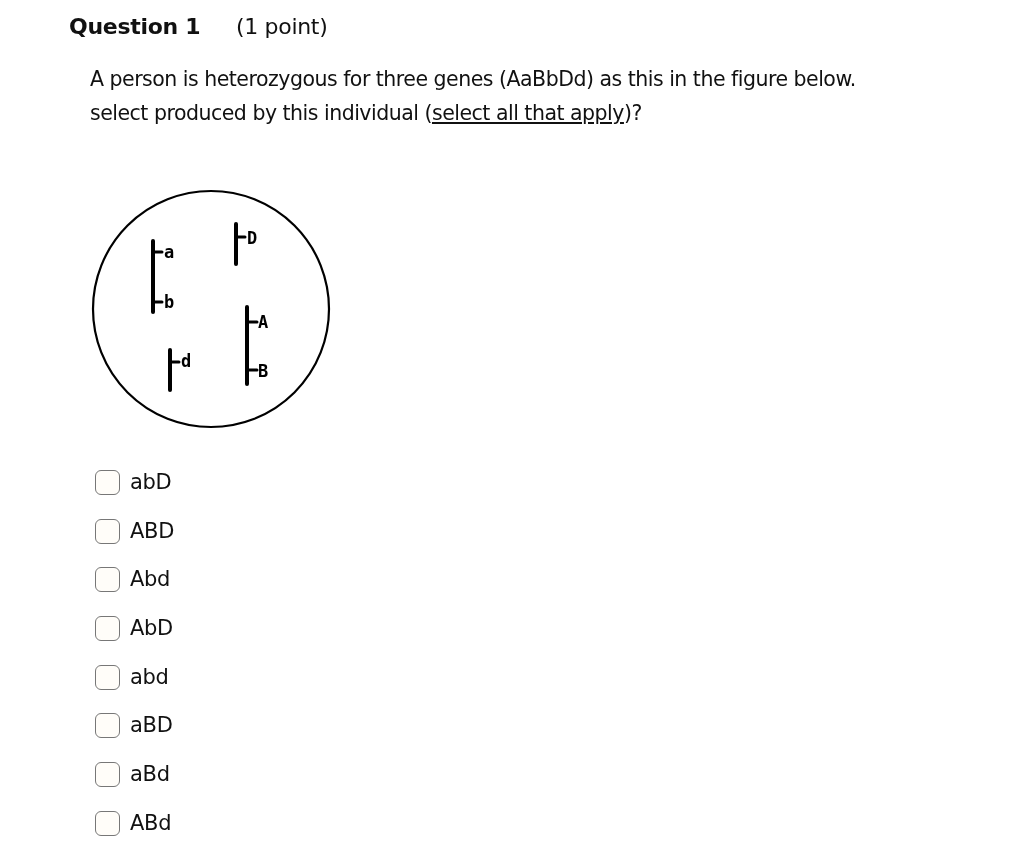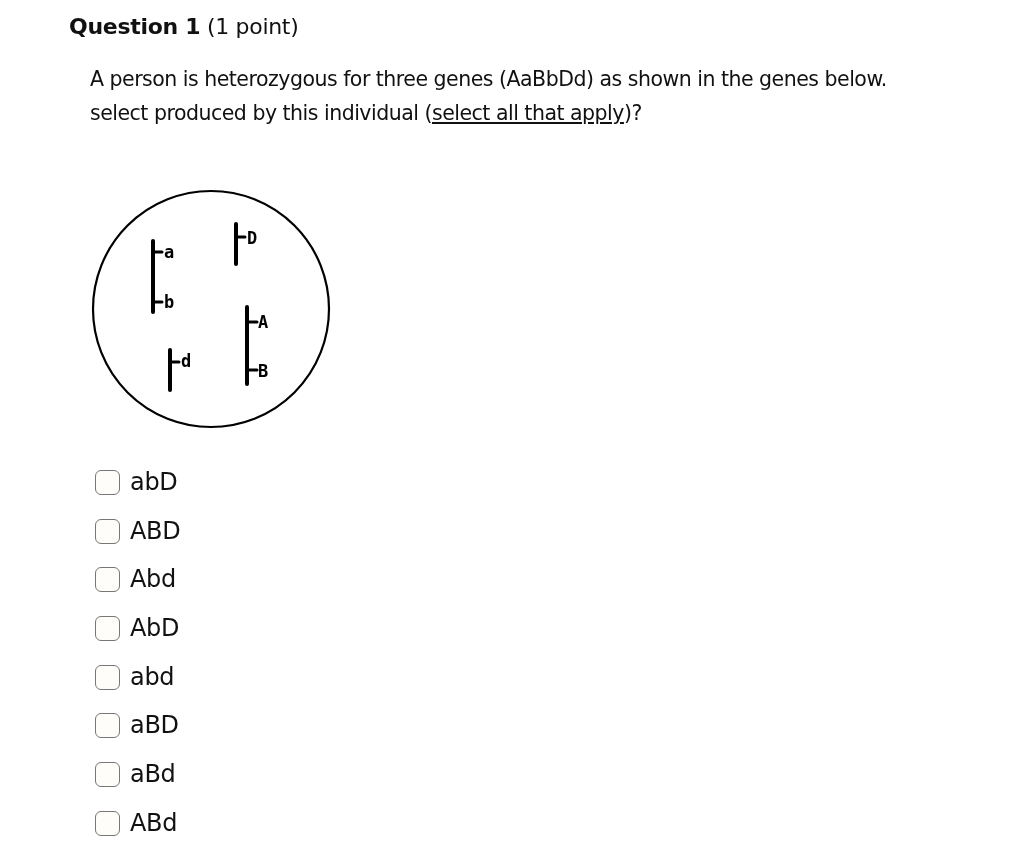--- a/index.html
+++ b/index.html
@@ -1,39 +1,39 @@
 <!DOCTYPE html>
 <html><head>
   <meta charset="utf-8">
   <style>
     html, body { margin:0; padding:0; background:#ffffff; }
     body { width:1024px; height:847px; position:relative; overflow:hidden;
            font-family:"DejaVu Sans", sans-serif; color:#111; }
     .qtitle { position:absolute; left:69px; top:14px; font-size:22px; letter-spacing:-0.3px; }
     .qtitle .num { font-weight:bold; }
-    .qtitle .pts { font-weight:normal; }
+    .qtitle .pts { font-weight:normal;margin-left:29px; }
     .prompt { position:absolute; left:90px; top:62px; width:900px; font-size:20.5px;
               line-height:34px; letter-spacing:-0.5px; }
     .prompt u { text-decoration:underline; }
     .figure { position:absolute; left:90px; top:182px; width:242px; height:258px; }
     .opt { position:absolute; left:95px; height:28px; display:flex; align-items:center; cursor:pointer; }
     .box { width:25px; height:25px; border:1.5px solid #777; border-radius:6px; background:#fffdf9;
            box-sizing:border-box; margin-right:10px; }
-    .lbl { font-size:24px; letter-spacing:-0.3px; }
+    .lbl { font-size:21px; letter-spacing:-0.3px; }
   </style>
 </head>
 <body>
 
 <div class="qtitle">
   <span class="num">Question 1</span>
   <span class="pts">(1 point)</span>
 </div>
 
 <div class="prompt">
-  <div>A person is heterozygous for three genes (AaBbDd) as shown in the genes below.</div>
+  <div>A person is heterozygous for three genes (AaBbDd) as this in the figure below.</div>
   <div><span>select produced by this individual (</span><u>select all that apply</u><span>)?</span></div>
 </div>
 
 <svg class="figure" viewBox="0 0 242 258" xmlns="http://www.w3.org/2000/svg">
   <ellipse cx="121" cy="127" rx="118" ry="118" fill="none" stroke="#000" stroke-width="2.2"></ellipse>
   <g stroke="#000" stroke-linecap="round" font-family="'DejaVu Sans Mono', monospace" font-weight="bold" font-size="17" fill="#000">
 
     <g>
       <line x1="63" y1="59" x2="63" y2="130" stroke-width="4"></line>
       <line x1="63" y1="70" x2="72" y2="70" stroke-width="3"></line>

